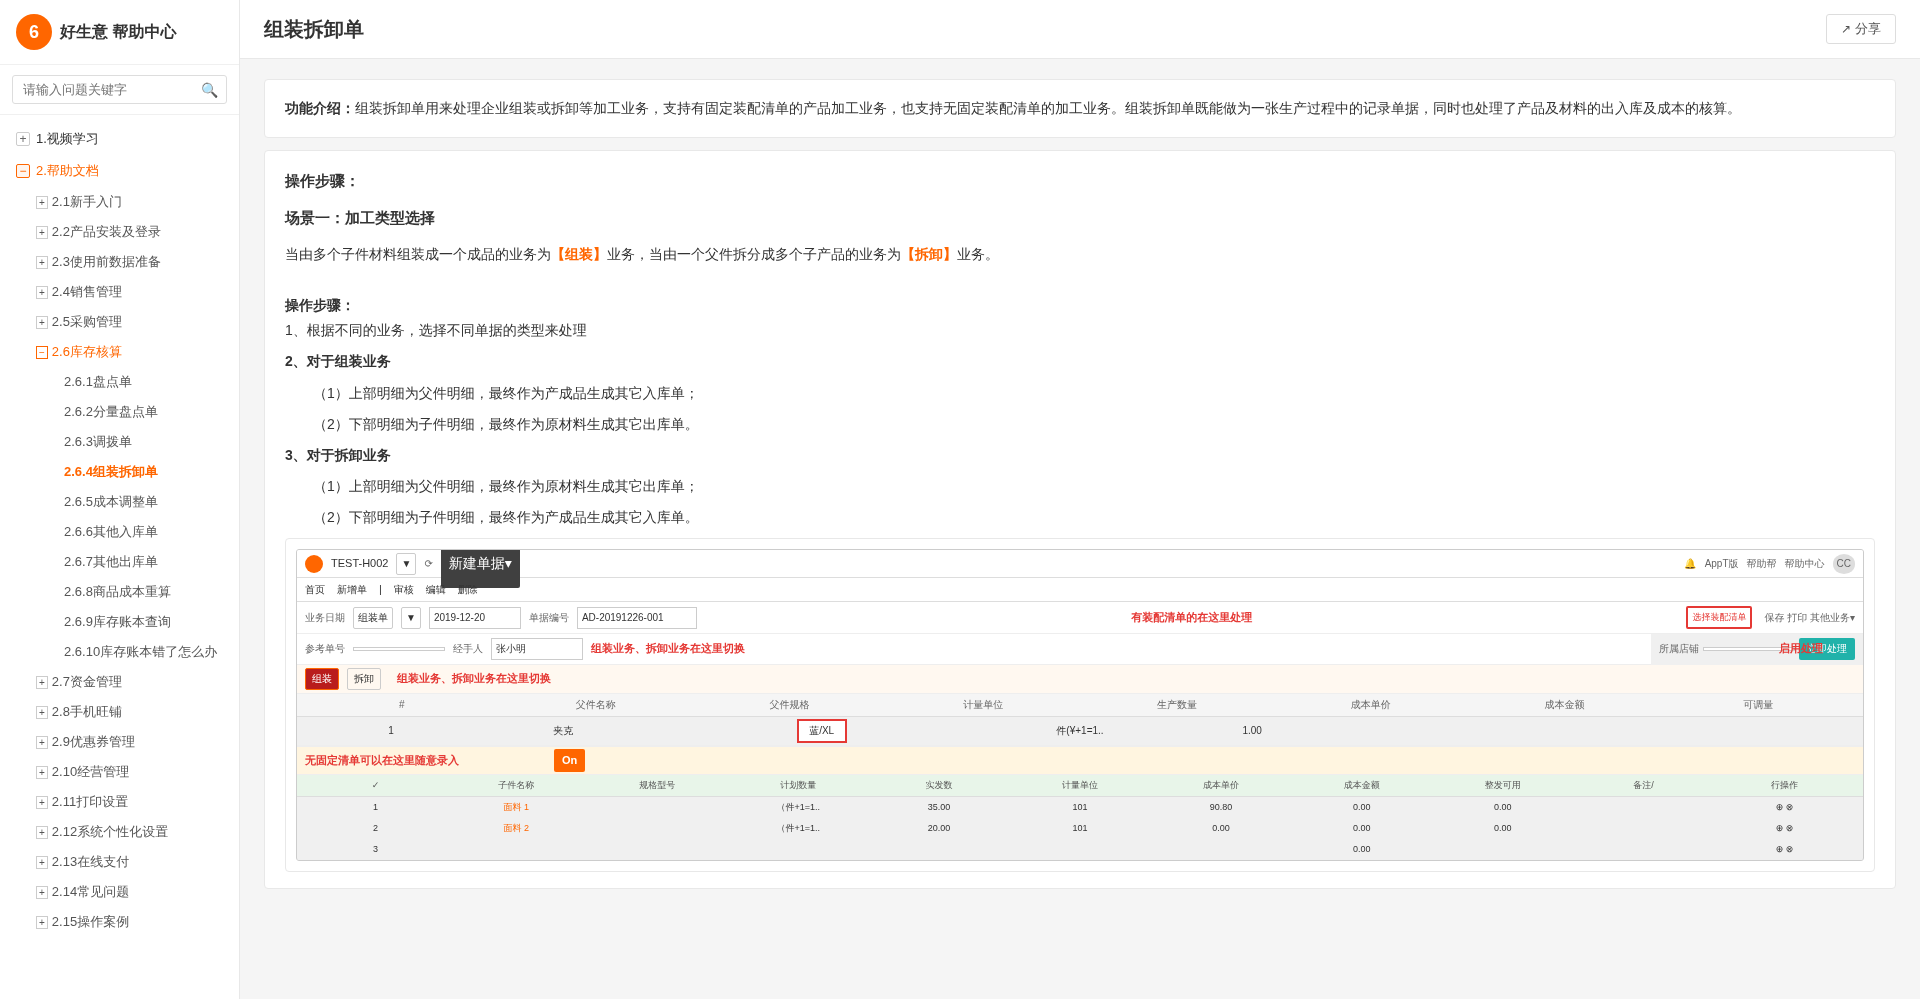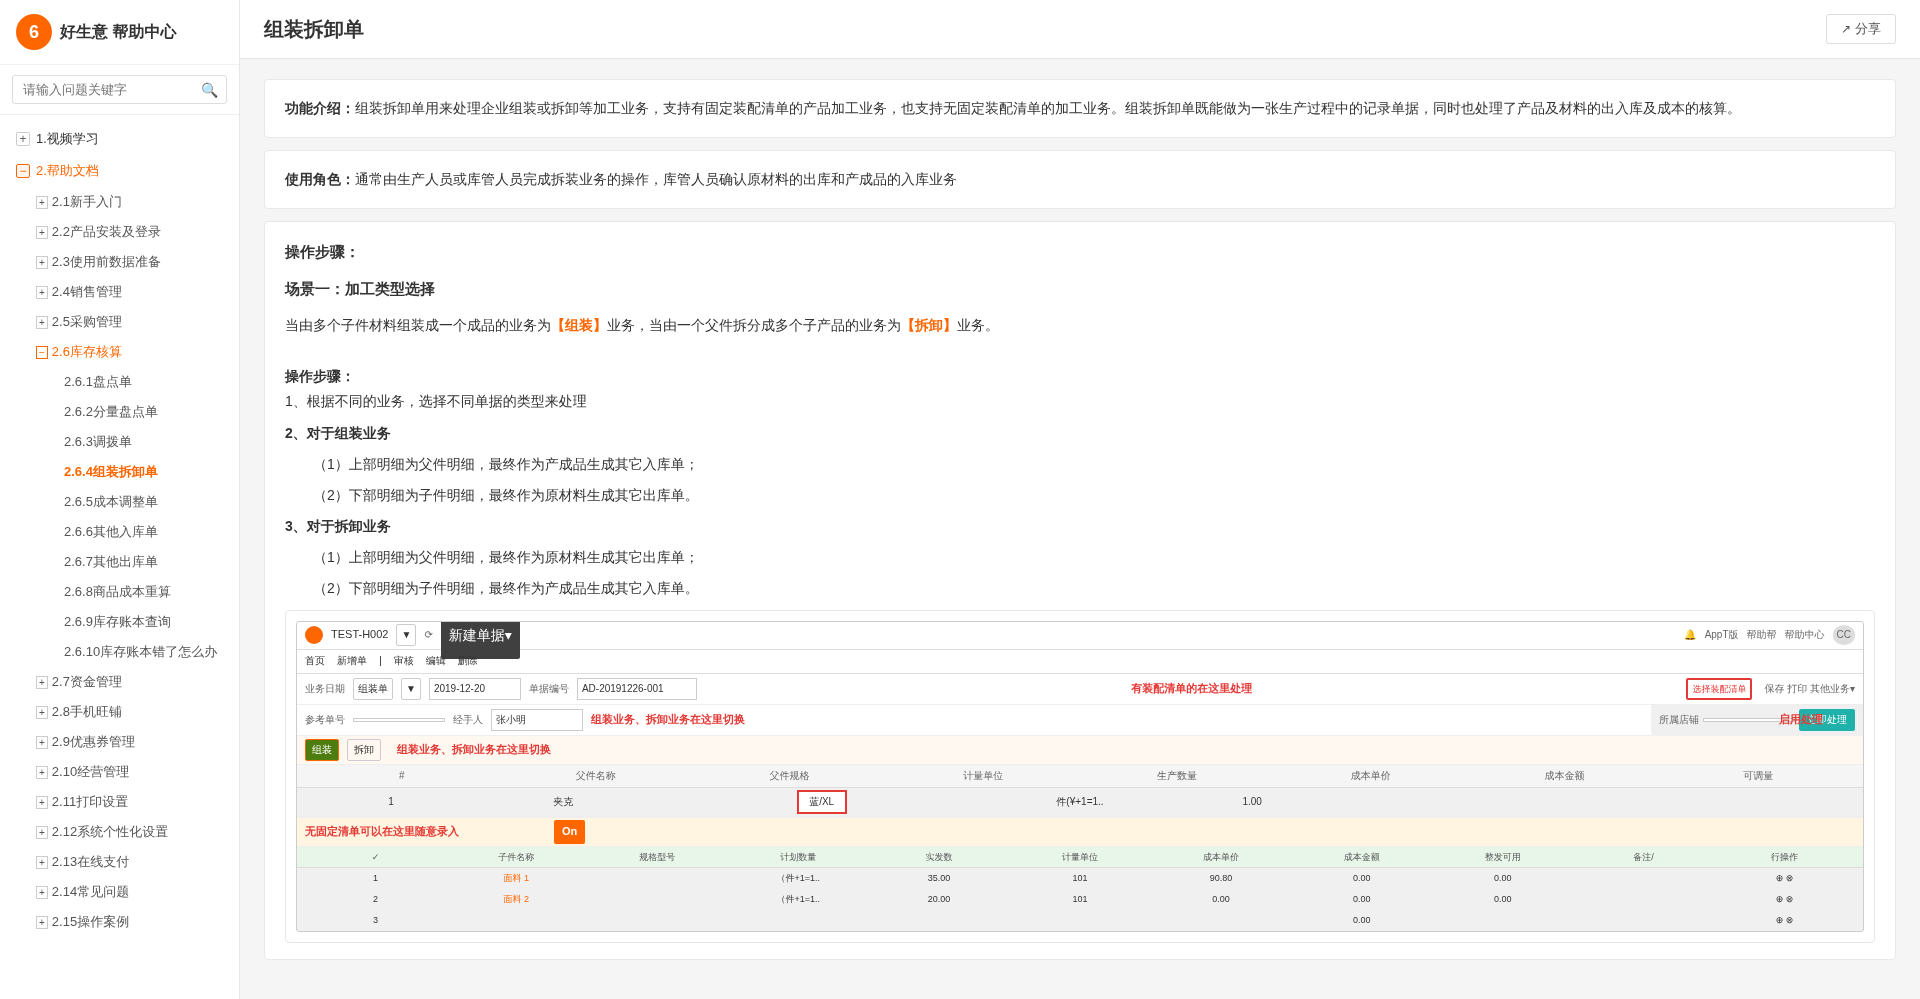--- a/index.html
+++ b/index.html
@@ -256,21 +256,21 @@
       background: #f5f5f5;
       display: flex;
       border-bottom: 1px solid #ddd;
       padding: 2px 8px;
     }
     .mock-th { font-size: 10px; color: #666; flex: 1; text-align: center; }
     .mock-tr { display: flex; border-bottom: 1px solid #eee; padding: 2px 8px; align-items: center; }
     .mock-td { font-size: 10px; color: #333; flex: 1; text-align: center; }
     .mock-input-red { border: 2px solid #e53935; padding: 1px 4px; font-size: 10px; width: 50px; background: #fff; }
     .mock-type-btn { padding: 1px 6px; border-radius: 2px; font-size: 10px; border: 1px solid #ccc; cursor: pointer; }
-    .mock-type-btn.active { background: #4d7c0f; color: #fff; border-color: #f60; }
+    .mock-type-btn.active { background: #b91c1c; color: #fff; border-color: #f60; }
     .mock-sub-table-header {
       background: #e8f5e9;
       display: flex;
       border-bottom: 1px solid #ddd;
       padding: 2px 8px;
     }
     .mock-sub-th { font-size: 9px; color: #555; flex: 1; text-align: center; }
     .mock-sub-tr { display: flex; border-bottom: 1px solid #f0f0f0; padding: 2px 8px; }
     .mock-sub-td { font-size: 9px; color: #333; flex: 1; text-align: center; }
     .on-badge {
@@ -386,25 +386,20 @@
   </div>
 
   <div id="content-area">
 
     <div class="content-card">
       <p>
         <span class="bold">功能介绍：</span><span>组装拆卸单用来处理企业组装或拆卸等加工业务，支持有固定装配清单的产品加工业务，也支持无固定装配清单的加工业务。组装拆卸单既能做为一张生产过程中的记录单据，同时也处理了产品及材料的出入库及成本的核算。</span>
       </p>
     </div>
 
-    <div class="content-card">
-      <p>
-        <span class="bold">使用角色：</span><span>通常由生产人员或库管人员完成拆装业务的操作，库管人员确认原材料的出库和产成品的入库业务</span>
-      </p>
-    </div>
 
 
     <div class="content-card">
       <div class="section-title bold">操作步骤：</div>
       <div class="section-title bold">
         <span>场景一：加工类型选择</span>
       </div>
       <div class="section-text">
         <span>当由多个子件材料组装成一个成品的业务为</span><span class="highlight bold">【组装】</span><span>业务，当由一个父件拆分成多个子产品的业务为</span><span class="highlight bold">【拆卸】</span><span>业务。</span>
       </div>

